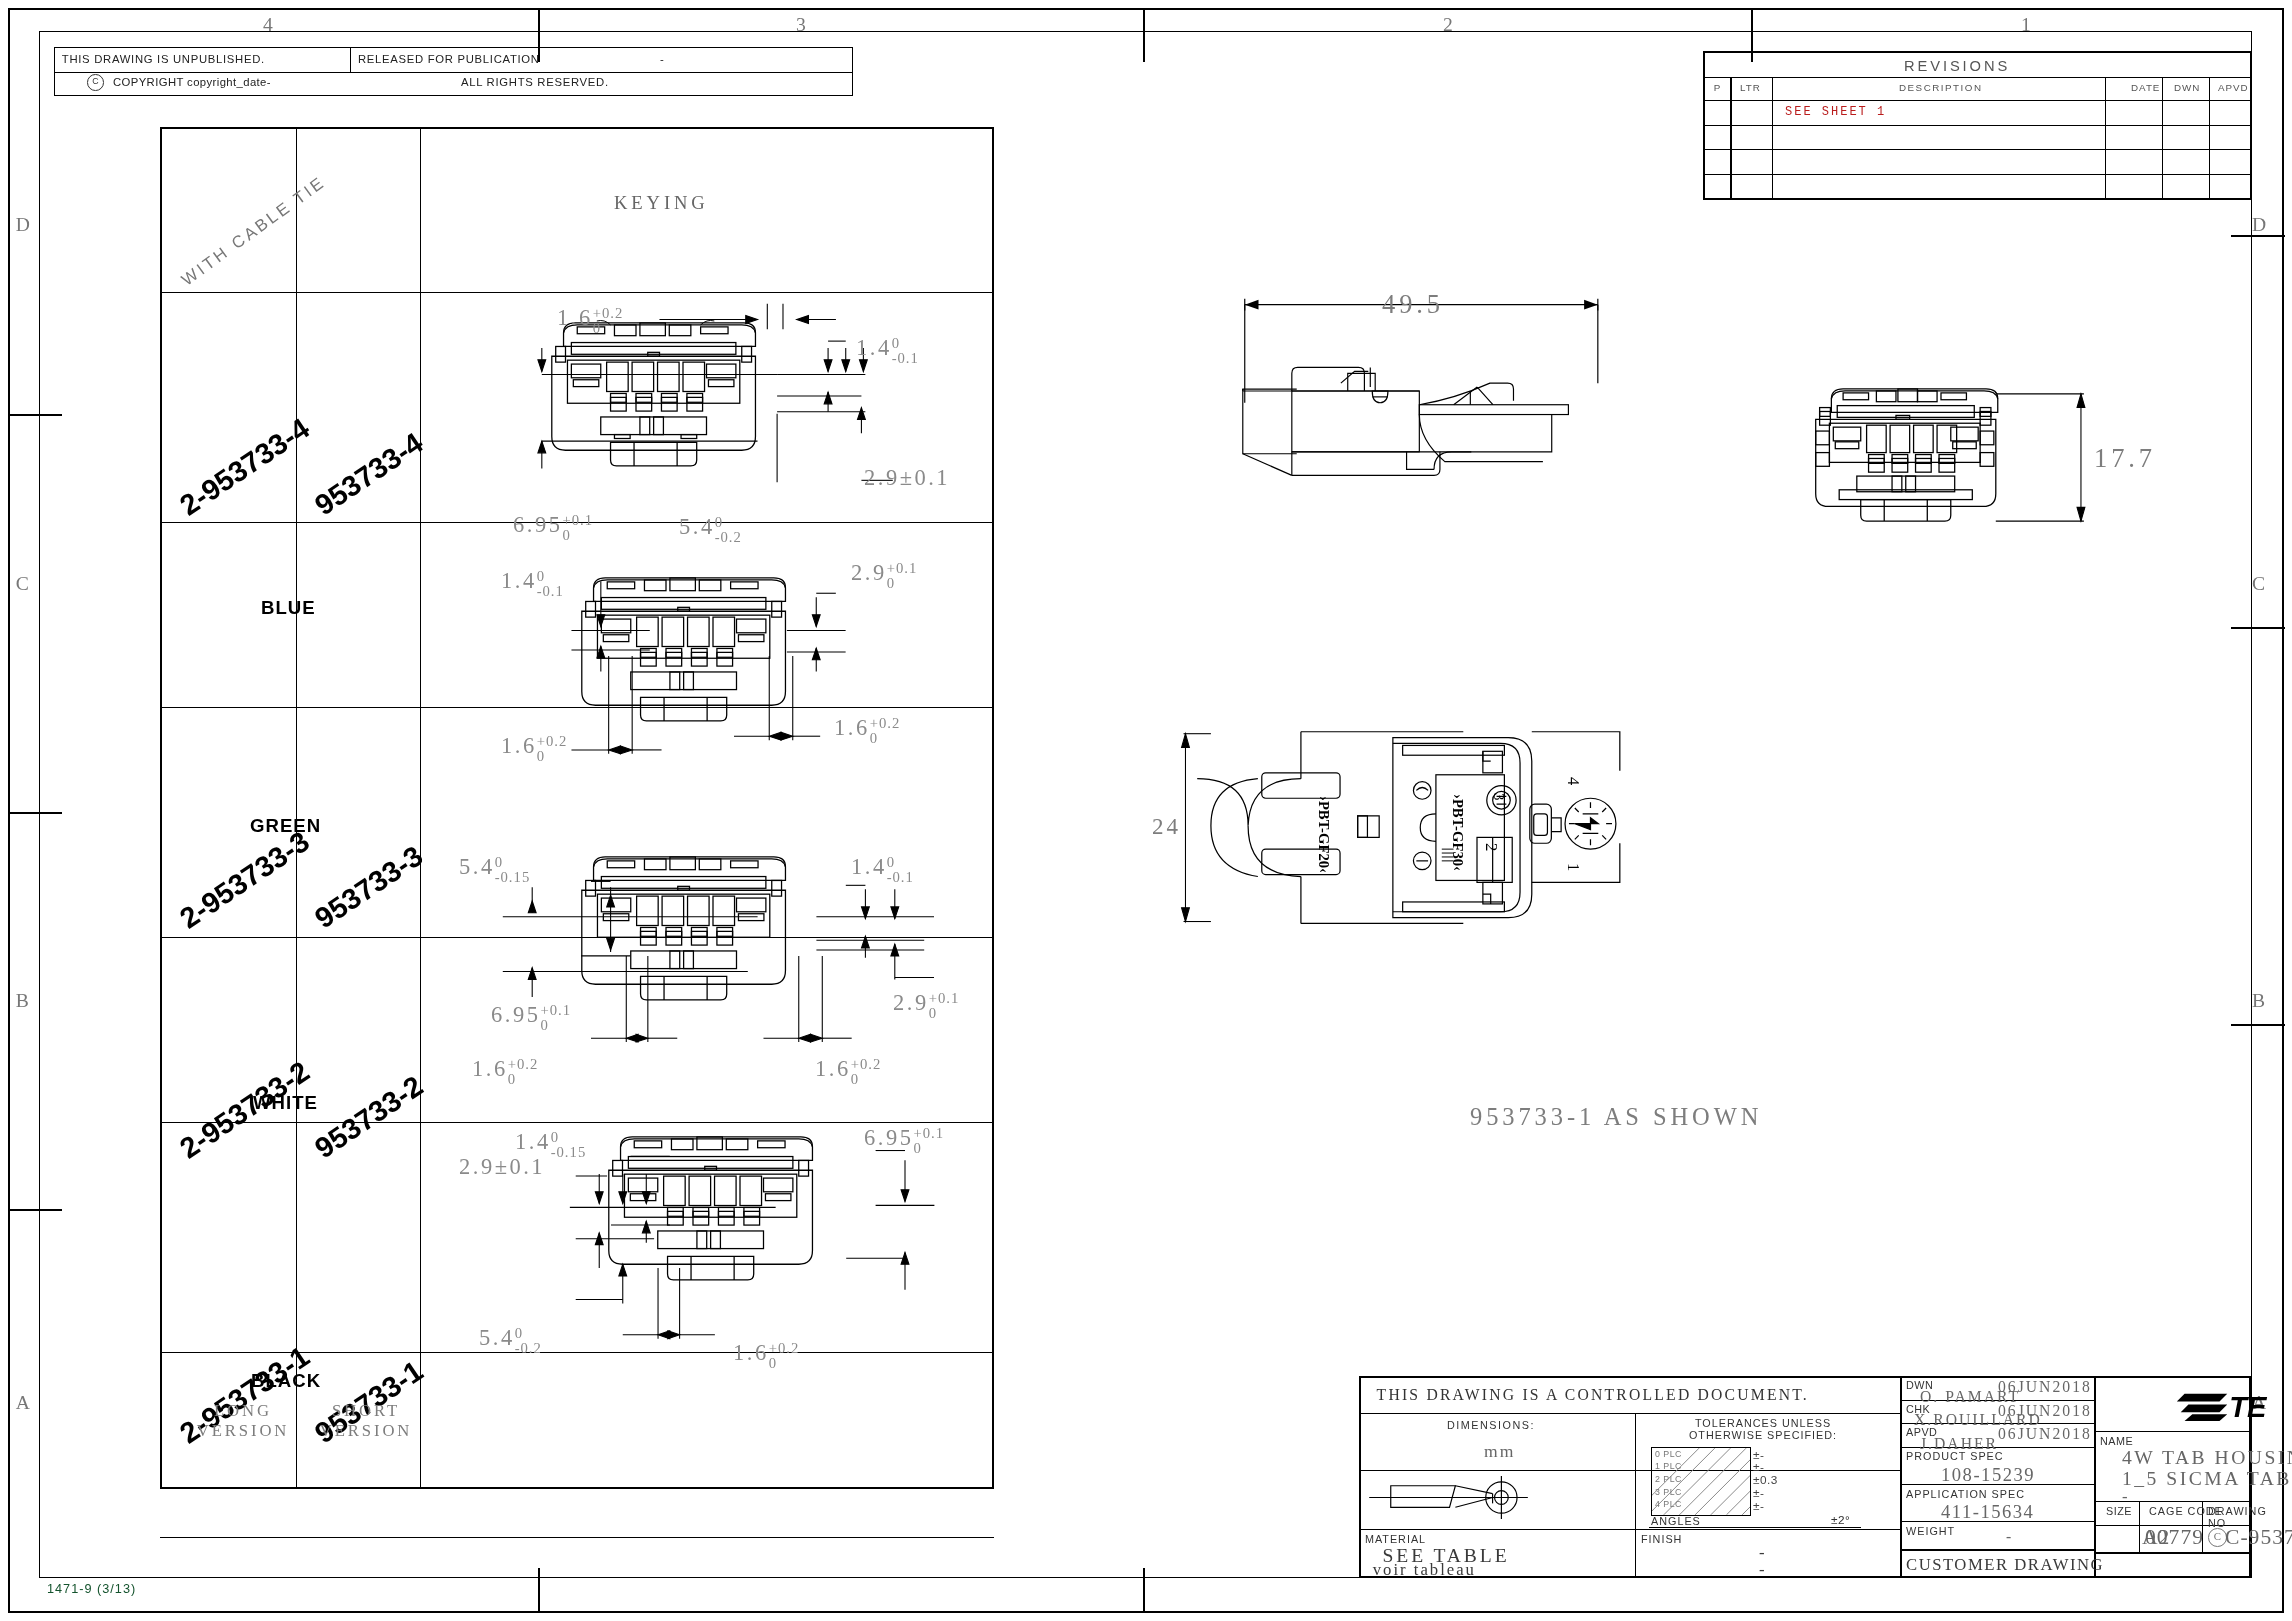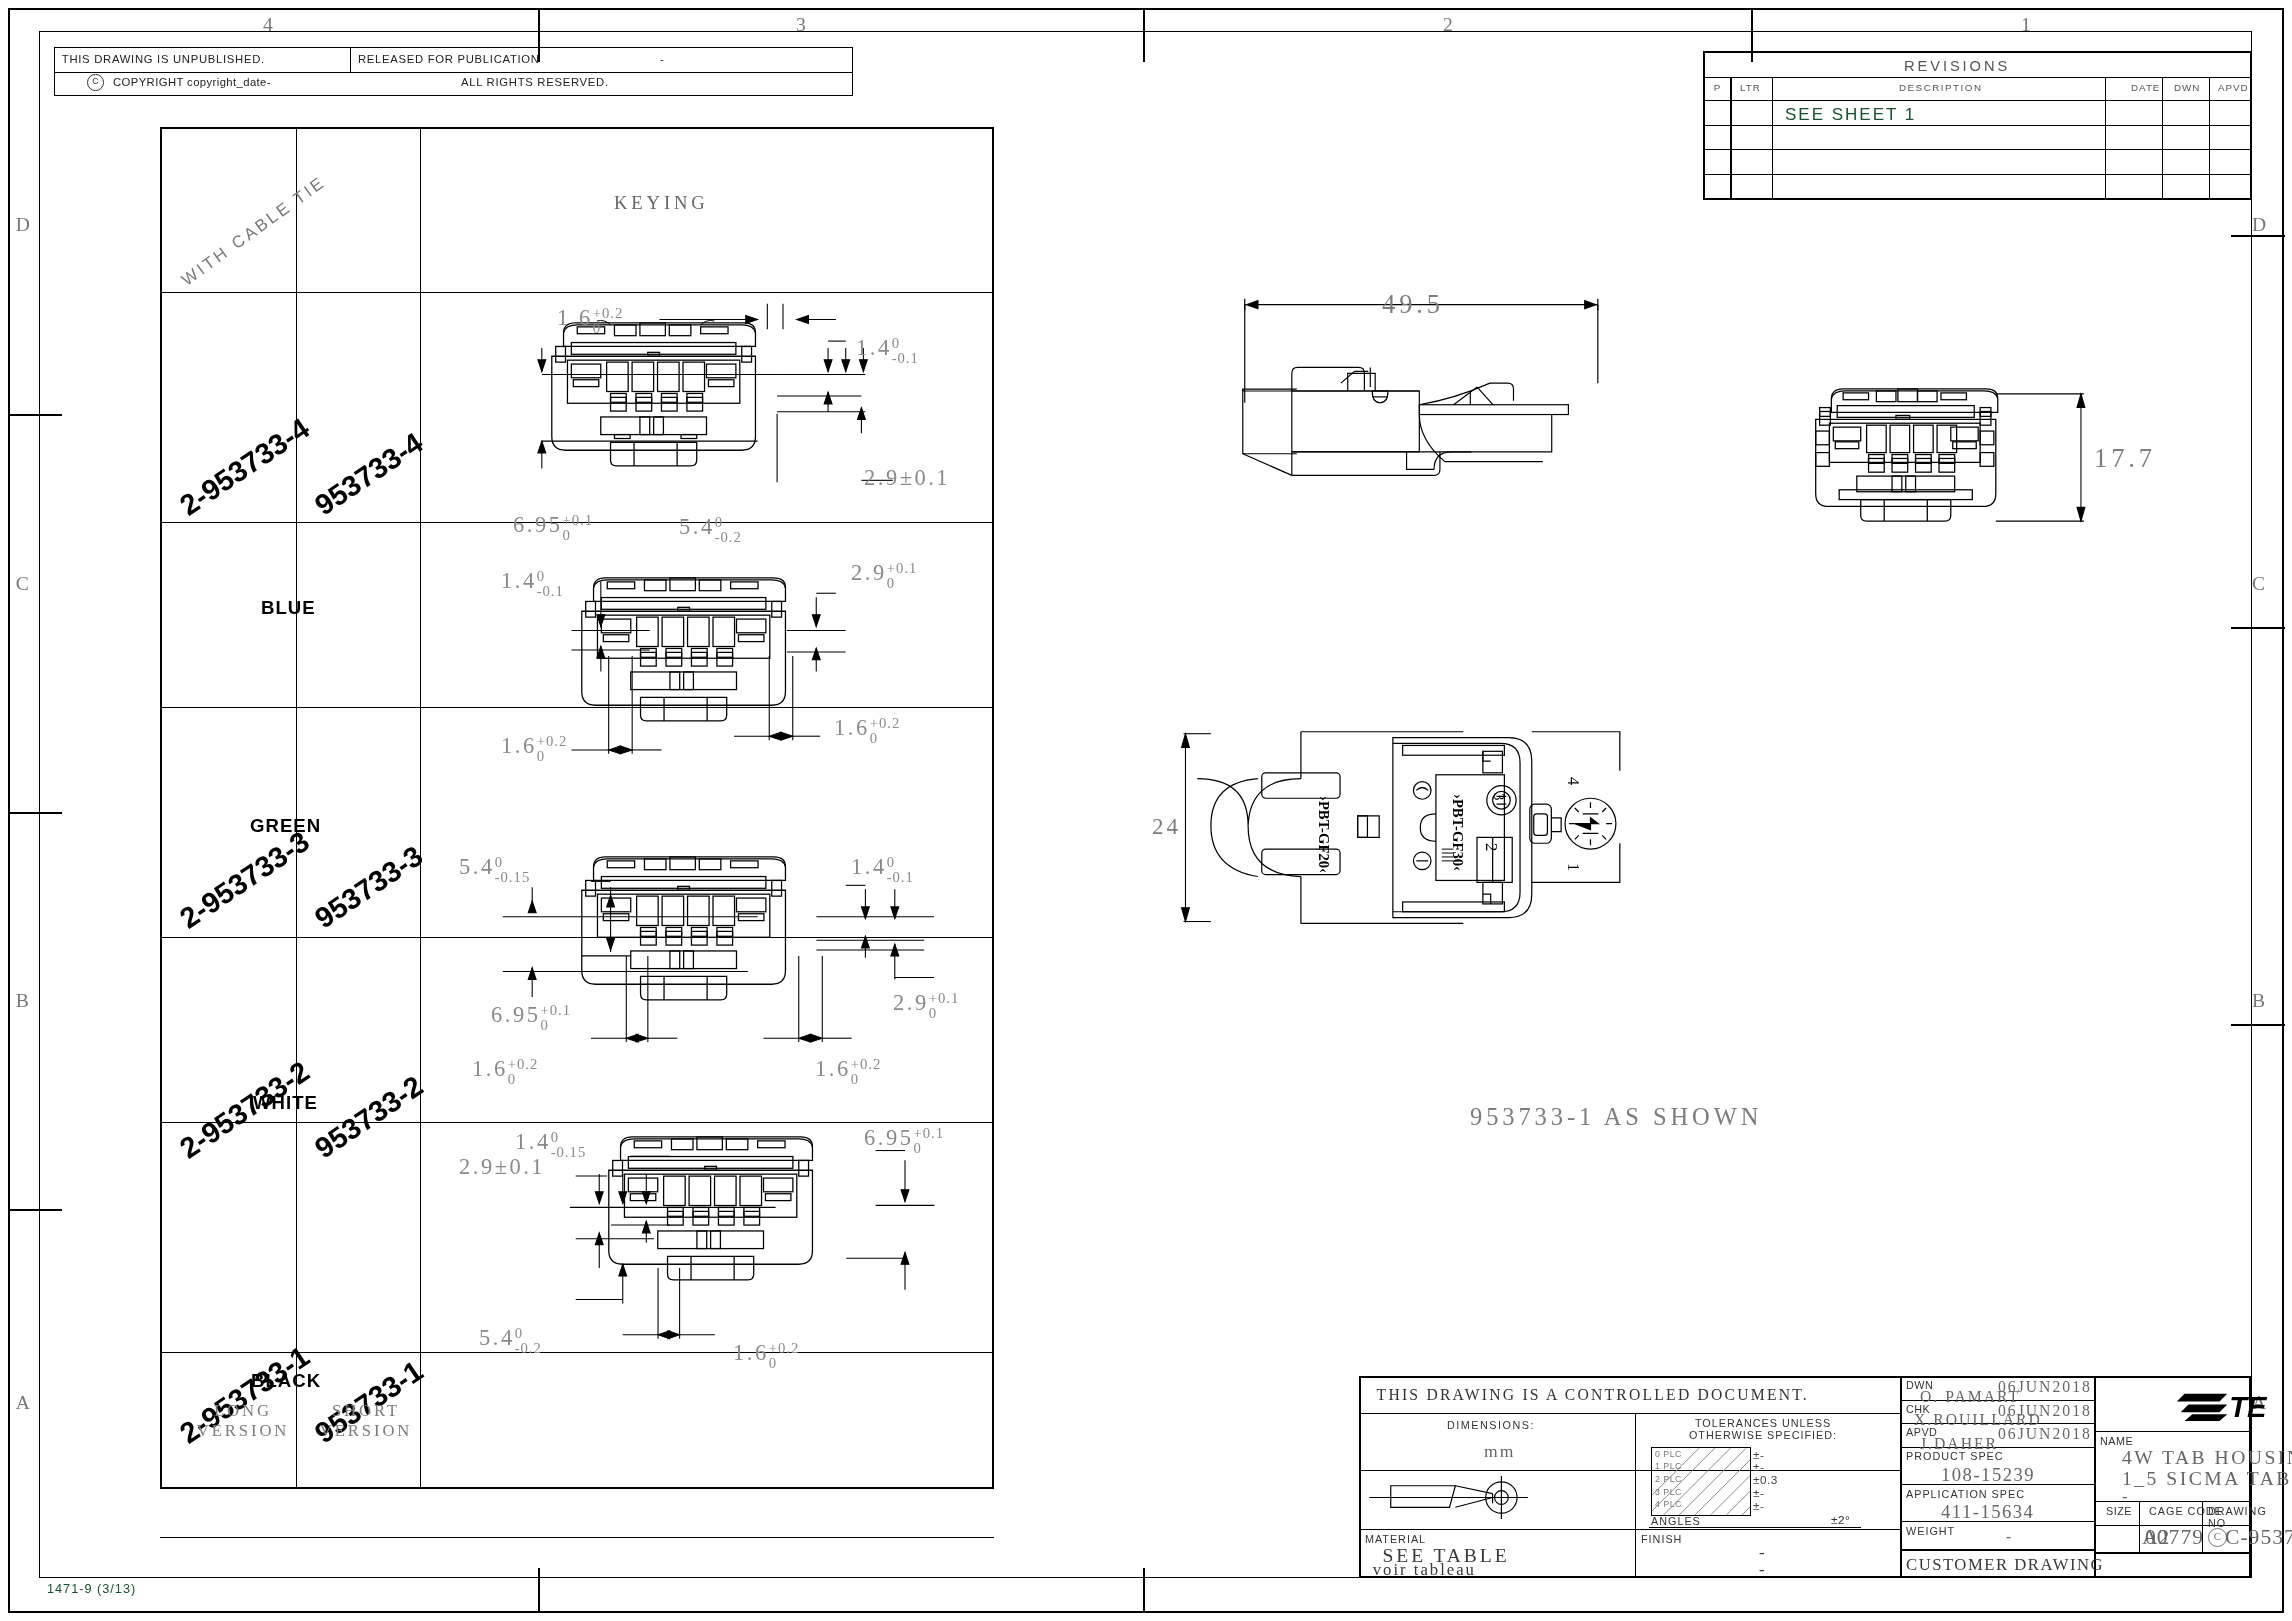--- a/index.html
+++ b/index.html
@@ -100,21 +100,21 @@
   <div class="ln" style="left:506px;top:25.5px;width:1.2px;height:122px;"></div>
   <div class="ln" style="left:547px;top:0;width:1.6px;height:149px;"></div>
 
   <div class="txt" style="left:201px;top:7.8px;font-size:14.7px;color:#555;letter-spacing:2.9px;">REVISIONS</div>
   <div class="txt" style="left:10.8px;top:32px;font-size:9.8px;color:#555;">P</div>
   <div class="txt" style="left:37px;top:32px;font-size:9.8px;color:#555;letter-spacing:1px;">LTR</div>
   <div class="txt" style="left:196px;top:32px;font-size:9.8px;color:#555;letter-spacing:1.5px;">DESCRIPTION</div>
   <div class="txt" style="left:417px;top:32px;font-size:9.8px;color:#555;letter-spacing:1px;padding-left:11px;">DATE</div>
   <div class="txt" style="left:471px;top:32px;font-size:9.8px;color:#555;letter-spacing:1px;">DWN</div>
   <div class="txt" style="left:515px;top:32px;font-size:9.8px;color:#555;letter-spacing:1px;">APVD</div>
-  <div class="txt" style="left:82px;top:55px;font-size:17px;color:#14532d;letter-spacing:2px;font-family:Liberation Sans, sans-serif;">SEE SHEET 1</div>
+  <div class="txt" style="left:82px;top:55px;font-size:12px;color:#b91c1c;letter-spacing:2px;font-family:Liberation Mono, monospace;">SEE SHEET 1</div>
 </div>
 
 <div class="abs" style="left:160px;top:127px;width:834px;height:1362px;">
 
   <div class="ln" style="left:0;top:0;width:834px;height:1.8px;"></div>
   <div class="ln" style="left:0;top:1360px;width:834px;height:1.8px;"></div>
   <div class="ln" style="left:0;top:0;width:1.8px;height:1362px;"></div>
   <div class="ln" style="left:832px;top:0;width:1.8px;height:1362px;"></div>
 
   <div class="ln" style="left:136px;top:0;width:1.4px;height:1362px;"></div>

